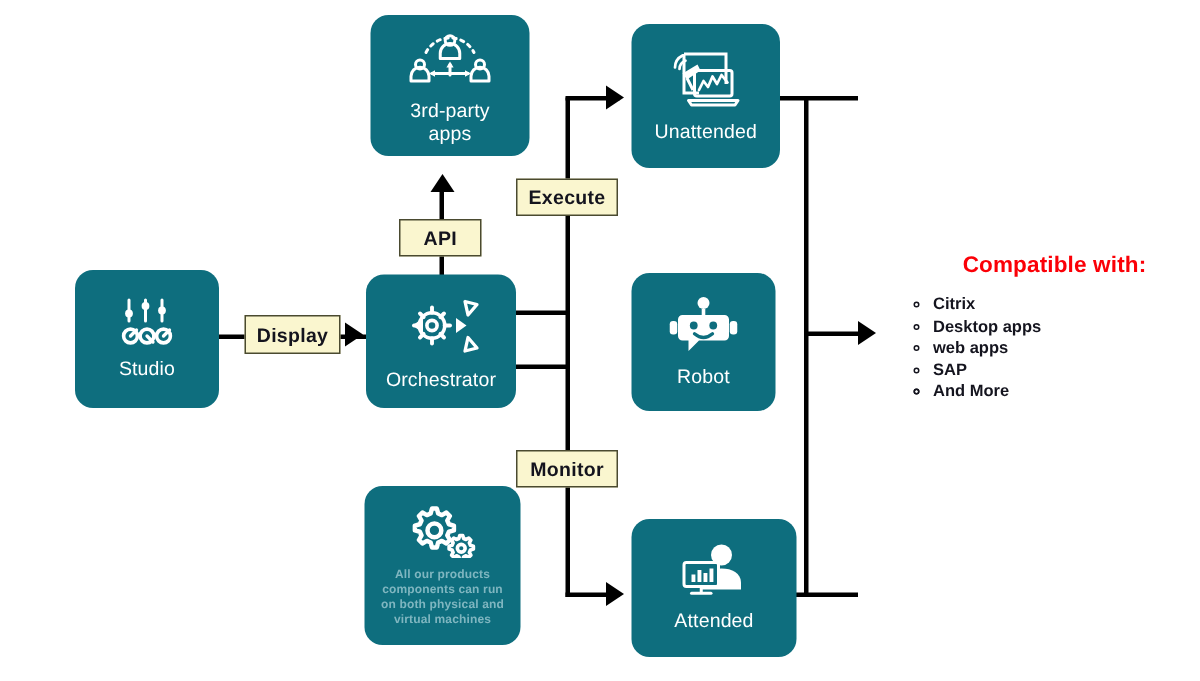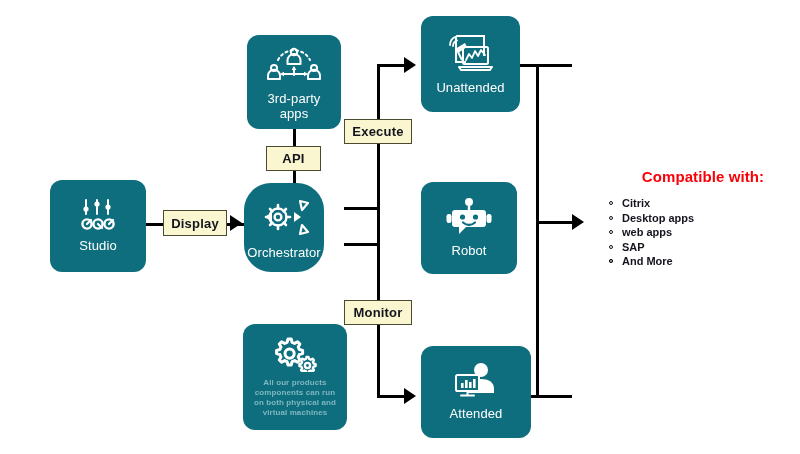--- a/index.html
+++ b/index.html
@@ -194,21 +194,21 @@
         <g stroke="#ffffff" stroke-width="2.2" stroke-linecap="round">
           <line x1="9" y1="26" x2="13" y2="22"></line>
           <line x1="20" y1="26" x2="24" y2="30"></line>
           <line x1="31" y1="26" x2="35" y2="22"></line>
         </g>
       </svg>
     </span>
     <span class="node-label">Studio</span>
   </div>
 
-  <div class="node" style="left:244px; top:183px; width:80px; height:89px;border-radius:27px;">
+  <div class="node" style="left:244px; top:183px; width:100px; height:89px;">
     <span class="icon">
       <svg width="56" height="44" viewBox="0 0 56 44">
         <g fill="none" stroke="#ffffff" stroke-width="2.4">
           <circle cx="22" cy="22" r="8.5"></circle>
           <circle cx="22" cy="22" r="3.4"></circle>
         </g>
         <g stroke="#ffffff" stroke-width="2.6" stroke-linecap="round">
           <line x1="22" y1="10" x2="22" y2="13.5"></line>
           <line x1="22" y1="30.5" x2="22" y2="34"></line>
           <line x1="10" y1="22" x2="13.5" y2="22"></line>
@@ -220,21 +220,21 @@
         </g>
         <polygon points="9,22 16,17 16,27" fill="#ffffff"></polygon>
         <polygon points="38,22 45,17 45,27" fill="#ffffff" transform="rotate(180 41.5 22)"></polygon>
         <polygon points="44,6 52,8 46,15" fill="none" stroke="#ffffff" stroke-width="2.2" stroke-linejoin="round"></polygon>
         <polygon points="46,30 52,37 44,39" fill="none" stroke="#ffffff" stroke-width="2.2" stroke-linejoin="round"></polygon>
       </svg>
     </span>
     <span class="node-label">Orchestrator</span>
   </div>
 
-  <div class="node" style="left:247px; top:35px; width:94px; height:94px;align-items:center;">
+  <div class="node" style="left:247px; top:10px; width:106px; height:94px;align-items:center;">
     <span class="icon">
       <svg width="56" height="42" viewBox="0 0 56 42">
         <path d="M12 17 A18 18 0 0 1 44 17" fill="none" stroke="#ffffff" stroke-width="2" stroke-dasharray="2.2 3.2" stroke-linecap="round"></path>
 
         <circle cx="28" cy="9" r="3.2" fill="none" stroke="#ffffff" stroke-width="2"></circle>
         <path d="M21.5 21 v-3.5 a6.5 6.5 0 0 1 13 0 V21 z" fill="none" stroke="#ffffff" stroke-width="2" stroke-linejoin="round"></path>
 
         <circle cx="8" cy="25" r="3" fill="none" stroke="#ffffff" stroke-width="2"></circle>
         <path d="M2 36 v-3.2 a6 6 0 0 1 12 0 V36 z" fill="none" stroke="#ffffff" stroke-width="2" stroke-linejoin="round"></path>
 

